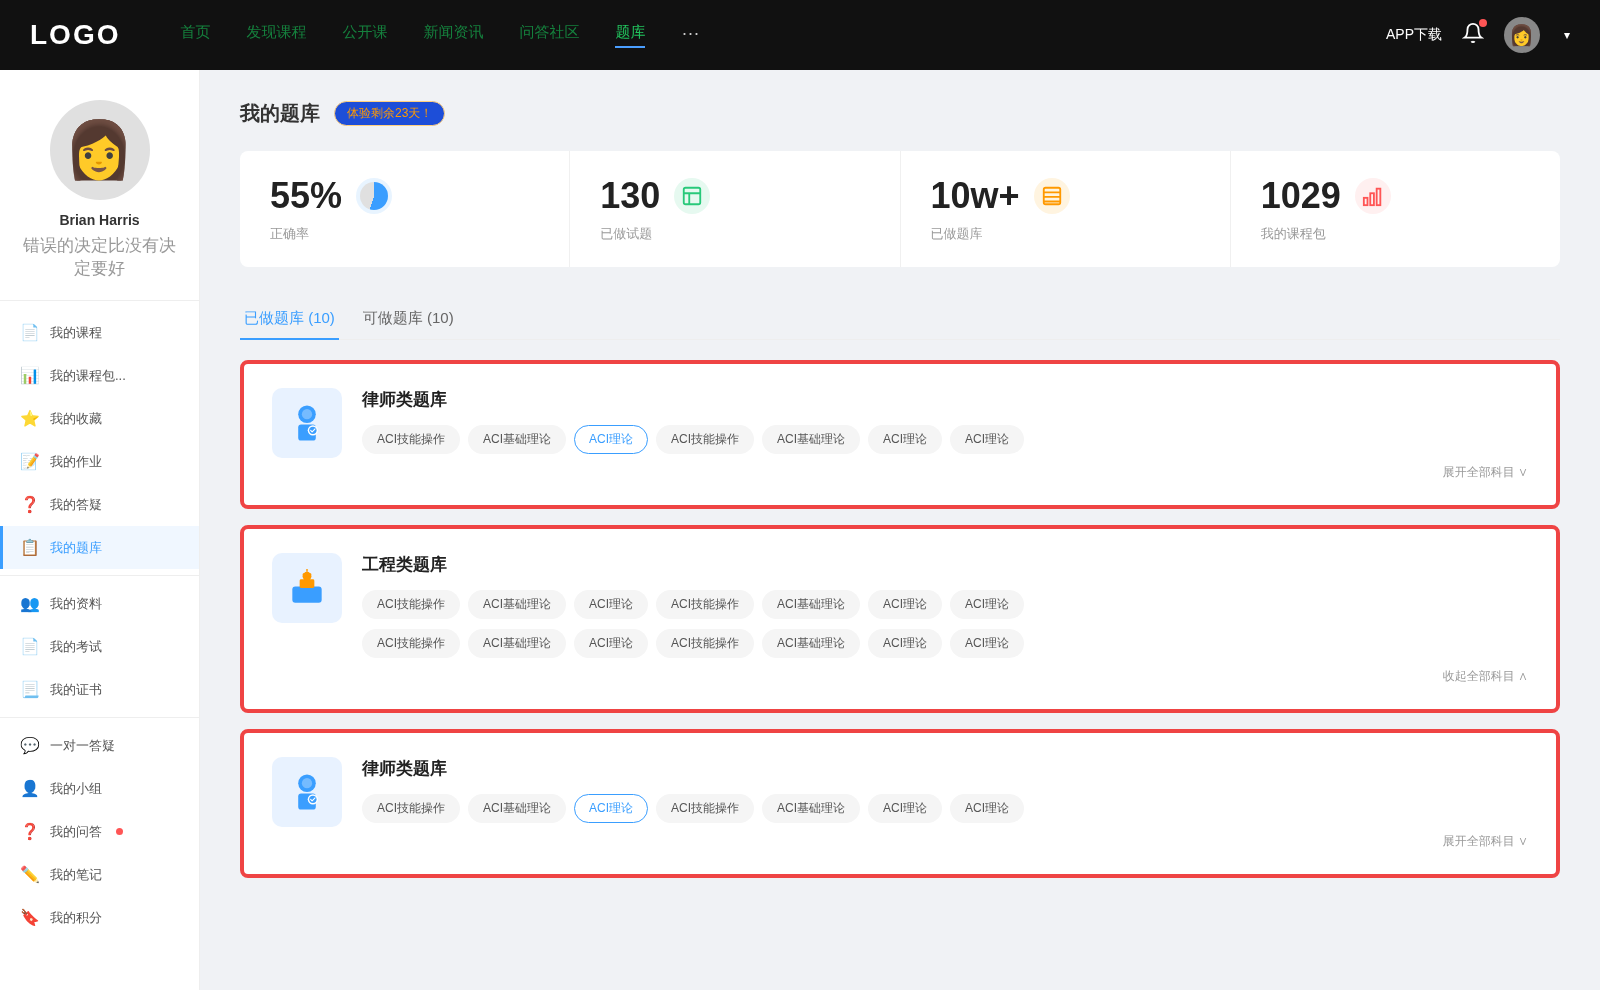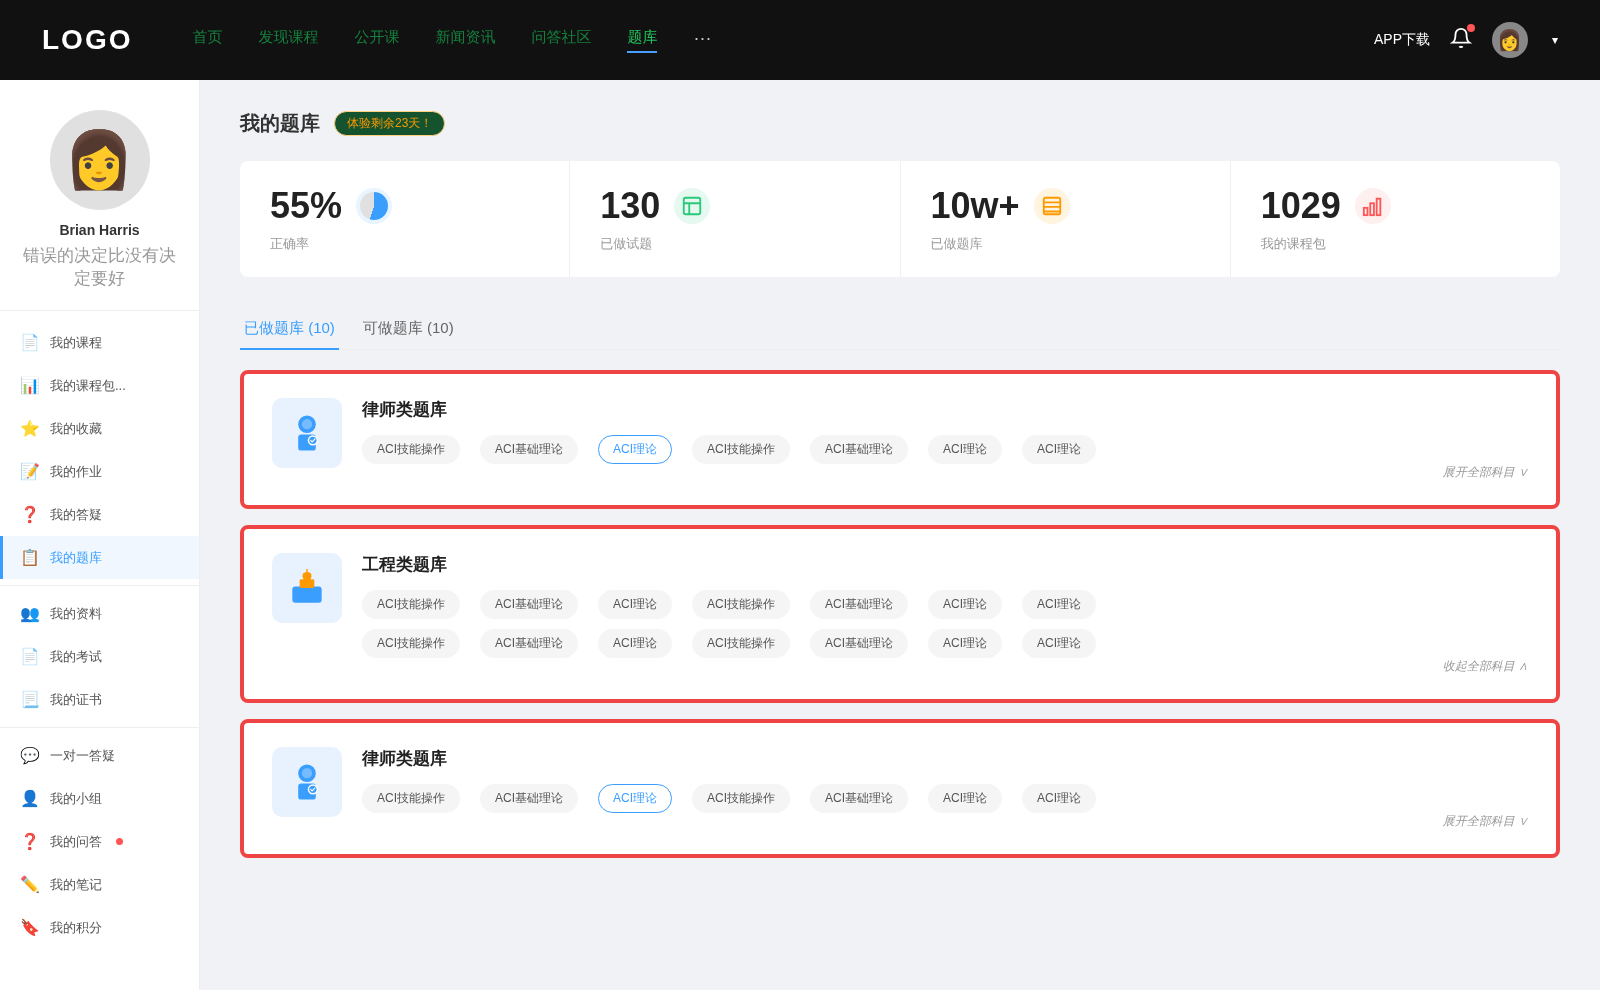--- a/index.html
+++ b/index.html
@@ -1,24 +1,24 @@
 <!DOCTYPE html>
 <html><head>
   <meta charset="utf-8">
   <style>
     * { box-sizing: border-box; margin: 0; padding: 0; }
     body { font-family: -apple-system, BlinkMacSystemFont, 'PingFang SC', 'Microsoft YaHei', sans-serif; background: #f0f2f5; min-height: 990px; }
 
     
     .navbar {
       background: #111;
-      height: 80px;
+      height: 70px;
       display: flex;
       align-items: center;
-      padding: 0 42px;
+      padding: 0 30px;
       position: relative;
       z-index: 10;
     }
     .nav-logo { color: #fff; font-size: 28px; font-weight: bold; letter-spacing: 2px; margin-right: 60px; }
     .nav-links { display: flex; gap: 36px; flex: 1; }
     .nav-link { color: #15803d; font-size: 15px; cursor: pointer; text-decoration: none; }
     .nav-link.active { color: #22c55e; border-bottom: 2px solid #4a9eff; padding-bottom: 4px; }
     .nav-right { display: flex; align-items: center; gap: 20px; }
     .nav-app-dl { color: #fff; font-size: 14px; cursor: pointer; }
     .nav-bell { position: relative; cursor: pointer; }
@@ -69,21 +69,21 @@
     .content {
       flex: 1;
       padding: 30px 40px;
       background: #f0f2f5;
     }
 
     
     .page-header { display: flex; align-items: center; gap: 14px; margin-bottom: 24px; }
     .page-title { font-size: 20px; font-weight: 600; color: #333; }
     .trial-badge {
-      background: #14532d;
+      background: #1d4ed8;
       color: #f90;
       border: 1px solid #ffd080;
       border-radius: 20px;
       padding: 3px 12px;
       font-size: 12px;
     }
 
     
     .stats-row {
       background: #fff;
@@ -133,41 +133,41 @@
     .qbank-header { display: flex; align-items: flex-start; gap: 20px; }
     .qbank-icon-wrap {
       width: 70px; height: 70px;
       background: #e8f2ff;
       border-radius: 10px;
       display: flex; align-items: center; justify-content: center;
       flex-shrink: 0;
     }
     .qbank-body { flex: 1; }
     .qbank-title { font-size: 17px; font-weight: 600; color: #222; margin-bottom: 14px; }
-    .tags-row { display: flex; flex-wrap: wrap; gap: 20px; }
+    .tags-row { display: flex; flex-wrap: wrap; gap: 8px; }
     .tag {
       padding: 5px 14px;
       border-radius: 20px;
       font-size: 12px;
       background: #f5f5f5;
       color: #555;
       cursor: pointer;
       border: 1px solid transparent;
     }
     .tag.active-tag {
       background: #fff;
       color: #3a9eff;
       border: 1px solid #3a9eff;
     }
     .expand-link {
       text-align: right;
       color: #999;
       font-size: 12px;
+      margin-top: 10px;
       cursor: pointer;
-      font-style: italic;
     }
 
     
     .icon-pie {
       display: inline-block;
       width: 28px; height: 28px;
       border-radius: 50%;
       background: conic-gradient(#3a9eff 0% 55%, #e0e0e0 55% 100%);
     }
   </style>

